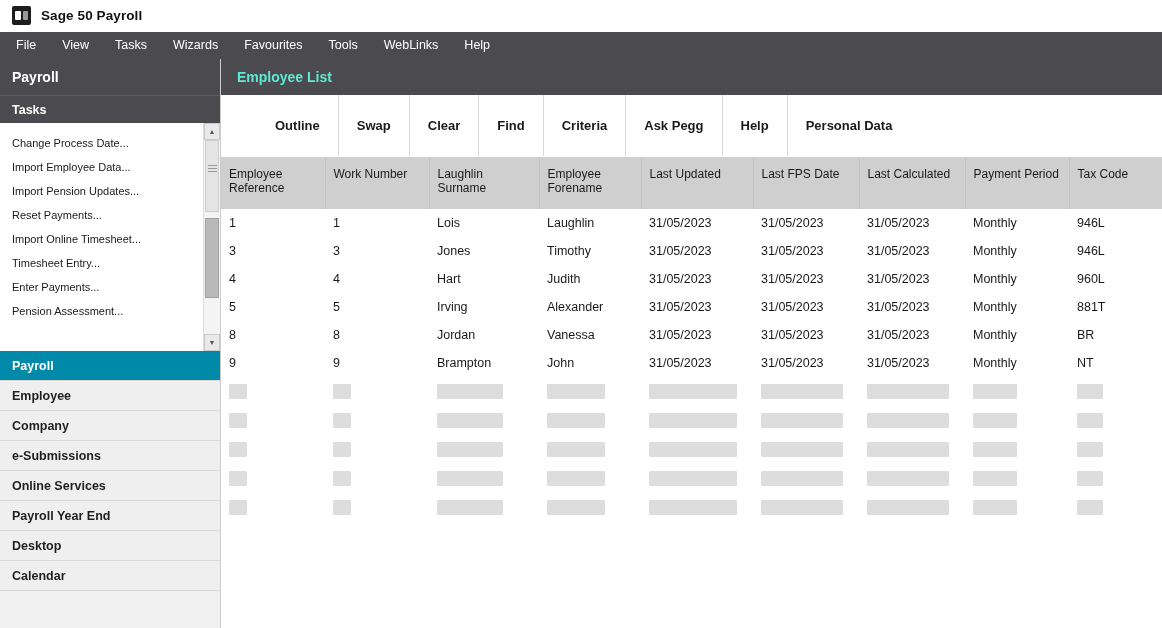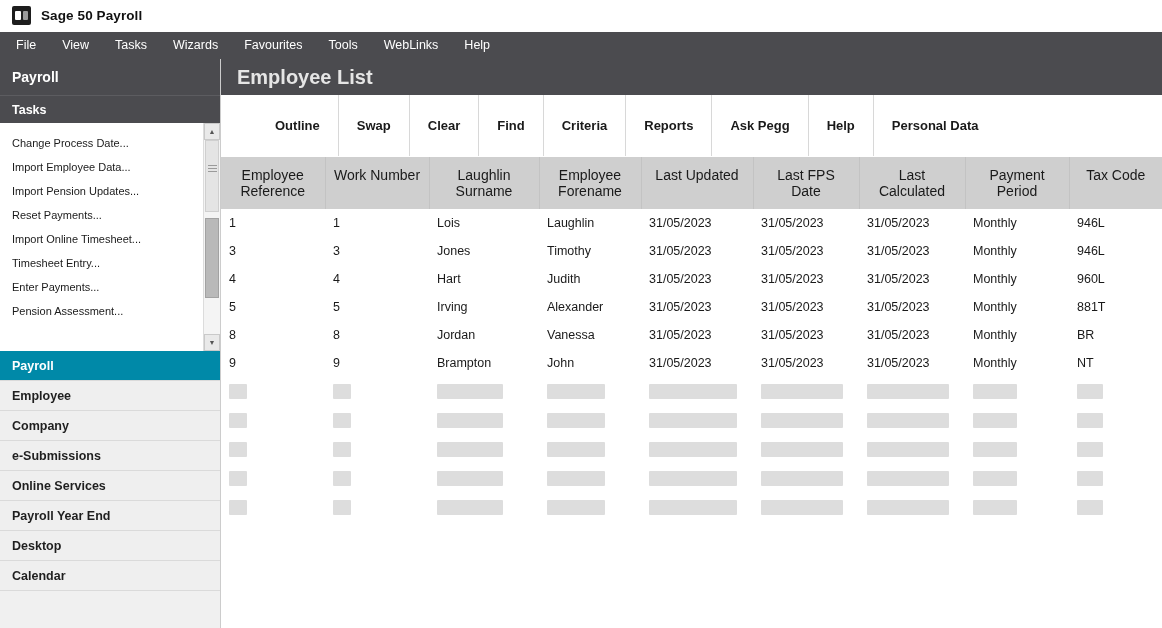--- a/index.html
+++ b/index.html
@@ -209,25 +209,25 @@
   .mainarea {
     flex: 1 1 auto;
     display: flex;
     flex-direction: column;
     background: #ffffff;
     min-width: 0;
   }
   .main-header {
     height: 36px;
     background: #4b4b4f;
-    color: #e5e5e5;
+    color: #5eead4;
     display: flex;
     align-items: center;
     padding-left: 16px;
-    font-size: 20px;
+    font-size: 14px;
     font-weight: bold;
   }
   .toolbar {
     height: 62px;
     background: #ffffff;
     display: flex;
     align-items: stretch;
     border-bottom: 1px solid #ffffff;
     margin-left: 36px;
   }
@@ -253,23 +253,23 @@
     position: relative;
   }
   table.emp {
     width: 100%;
     border-collapse: collapse;
     table-layout: fixed;
   }
   table.emp th {
     background: #cfcfcf;
     color: #1a1a1a;
-    font-size: 14px;
+    font-size: 12px;
     font-weight: normal;
-    text-align: center;
+    text-align: left;
     vertical-align: top;
     padding: 10px 8px 10px 8px;
     height: 52px;
     border-right: 1px solid #c3c3c3;
   }
   table.emp th:last-child { border-right: none; }
   table.emp td {
     font-size: 12.5px;
     color: #1a1a1a;
     padding: 7px 8px;
@@ -356,21 +356,20 @@
 
     <div class="mainarea">
       <div class="main-header">Employee List</div>
 
       <div class="toolbar">
         <div class="tb-btn">Outline</div>
         <div class="tb-btn">Swap</div>
         <div class="tb-btn">Clear</div>
         <div class="tb-btn">Find</div>
         <div class="tb-btn">Criteria</div>
-        <div class="tb-btn">Reports</div>
         <div class="tb-btn">Ask Pegg</div>
         <div class="tb-btn">Help</div>
         <div class="tb-btn">Personal Data</div>
       </div>
 
       <div class="grid">
         <table class="emp">
           <colgroup>
             <col class="c-ref">
               <col class="c-work">

